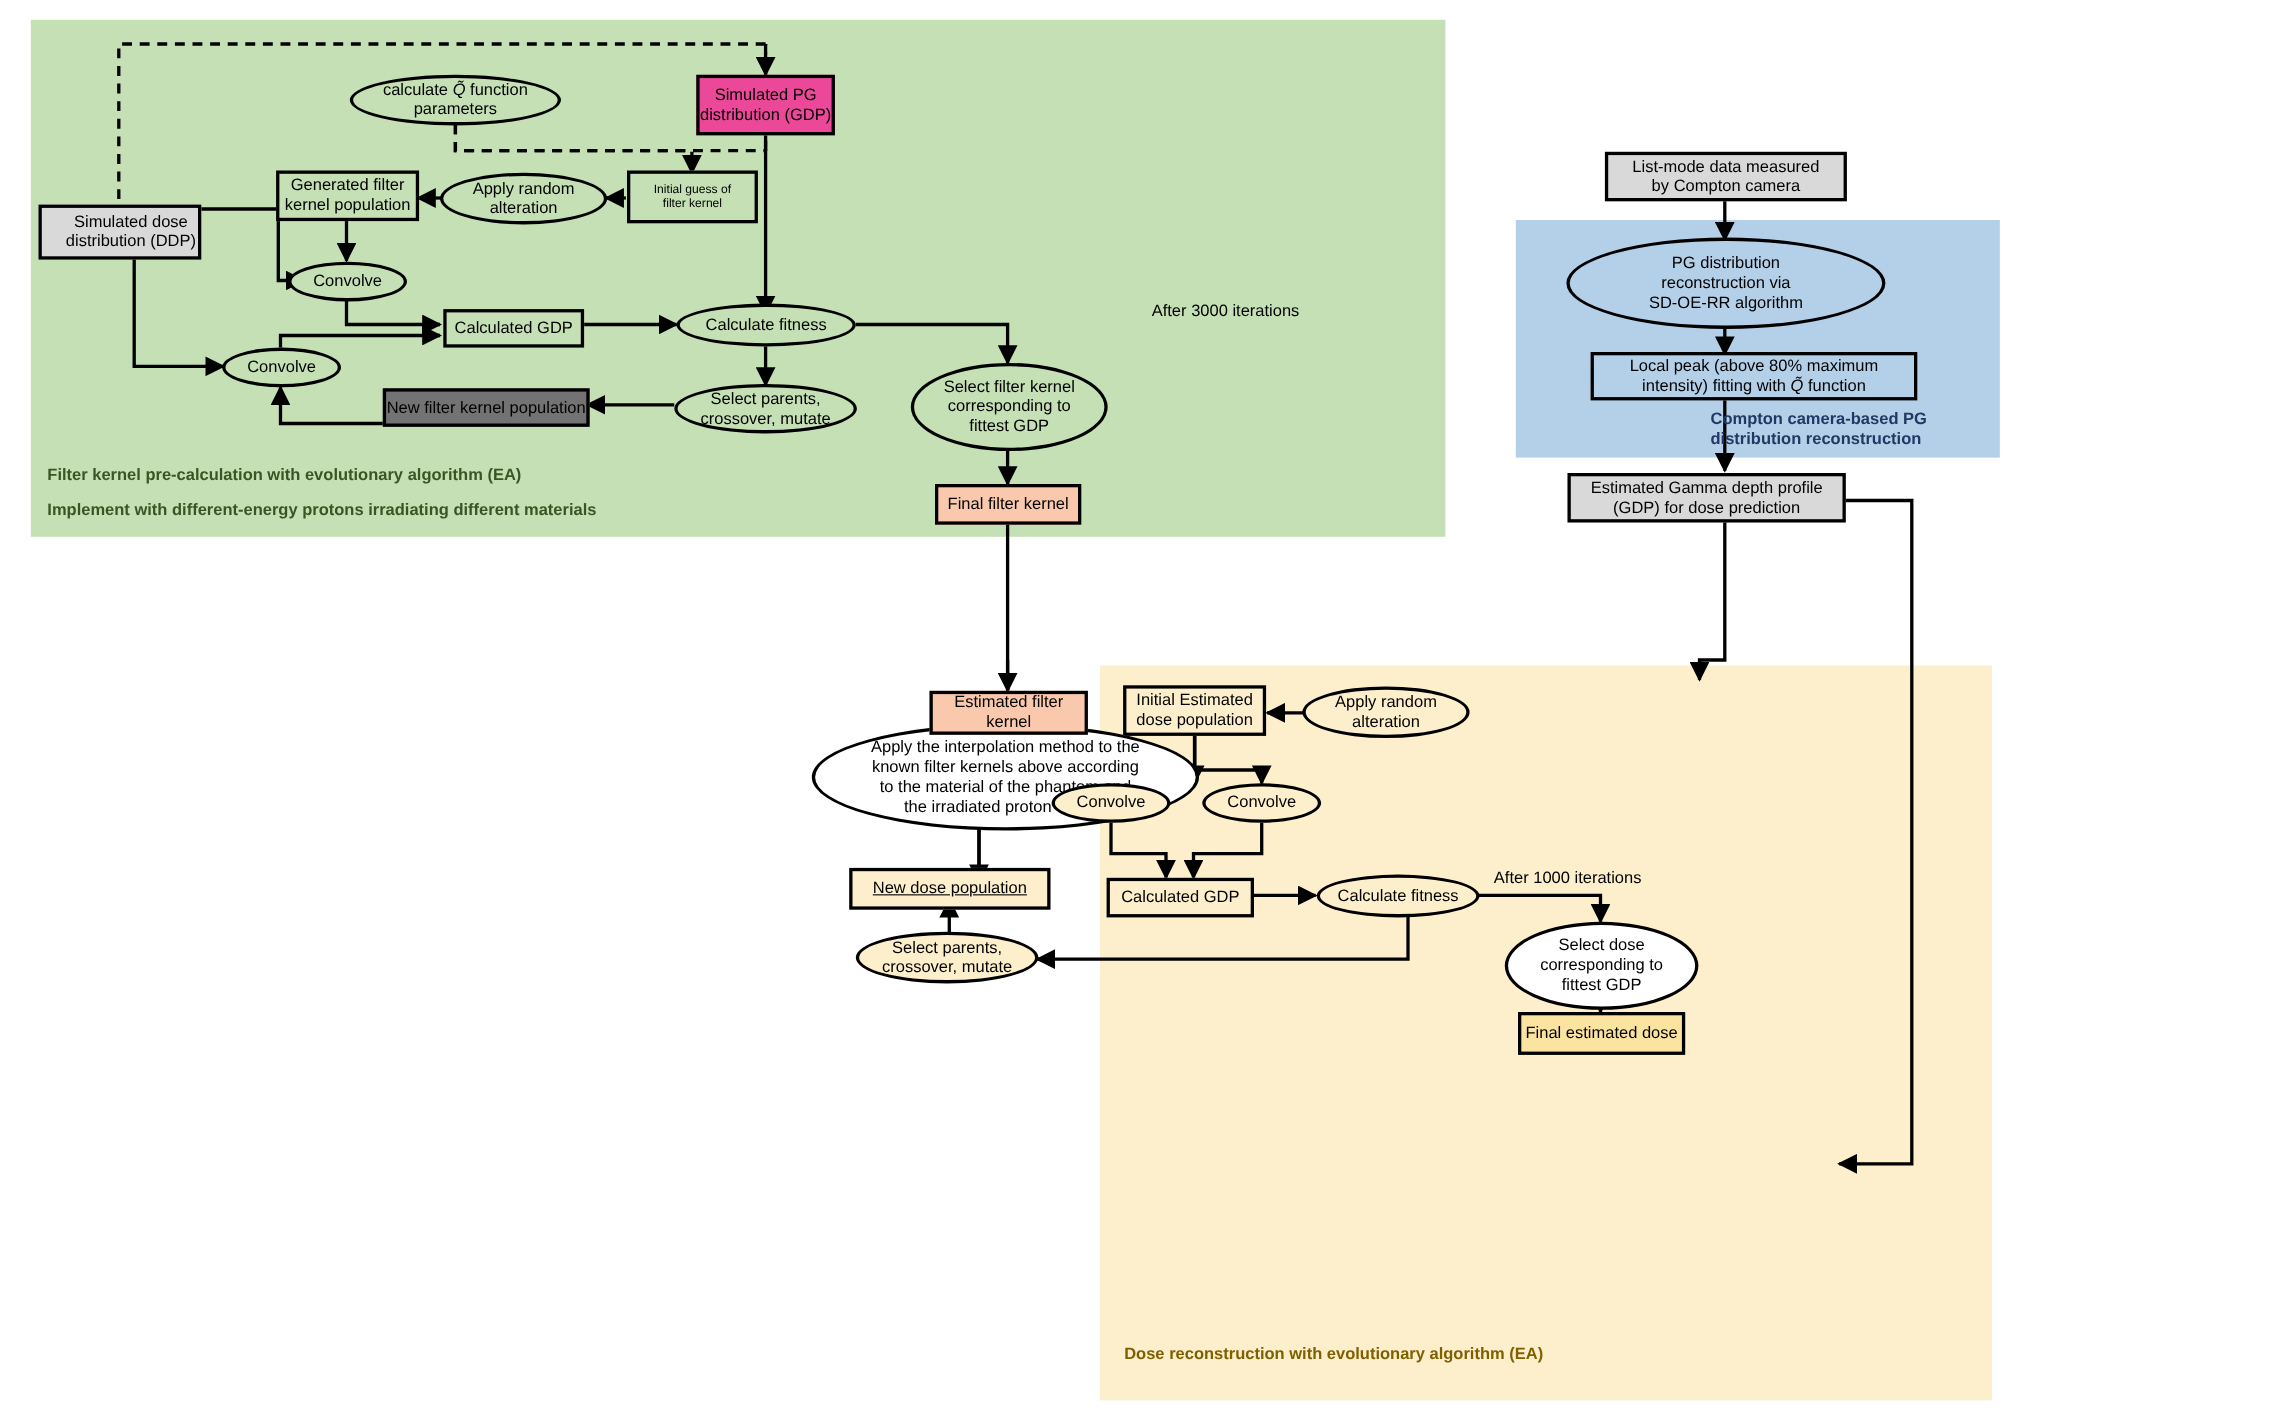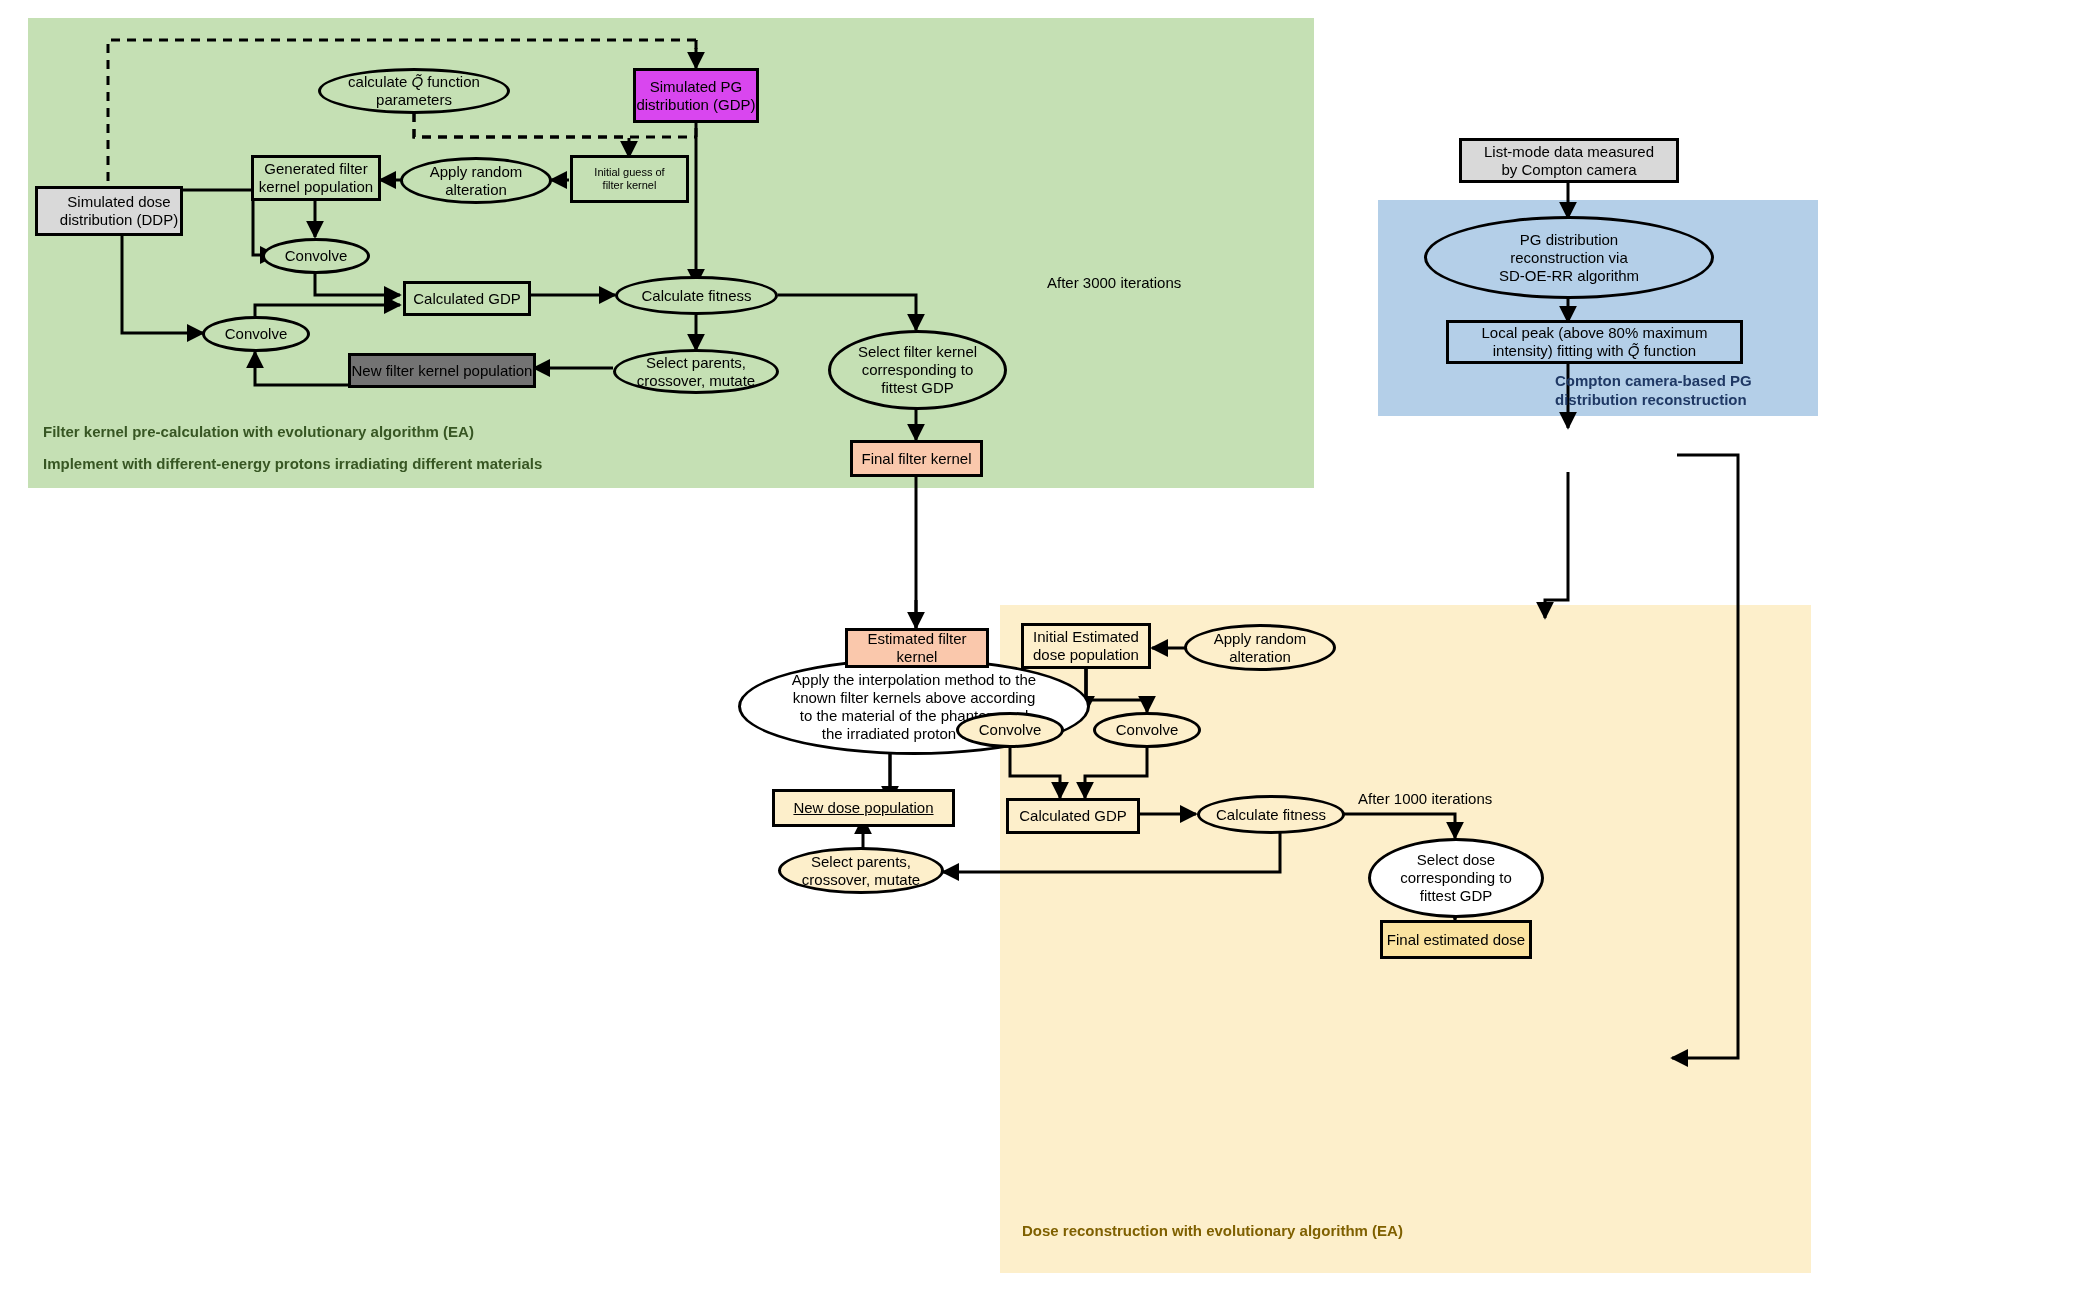--- a/index.html
+++ b/index.html
@@ -162,21 +162,21 @@
 
   <div class="node ell" style="left:318px;top:68px;width:192px;height:46px;background:#c5e0b4;font-size:15px;">
     <span>
       <span>calculate</span>
       <span style="font-style:italic;">Q̃</span>
       <span>function</span><br>
       <span>parameters</span>
     </span>
   </div>
 
-  <div class="node rect" style="left:633px;top:68px;width:126px;height:55px;background:#d946ef;font-size:15px;">
+  <div class="node rect" style="left:633px;top:68px;width:126px;height:55px;background:#ec4899;font-size:15px;">
     <span>
       <span>Simulated PG</span><br>
       <span>distribution (GDP)</span>
     </span>
   </div>
 
   <div class="node rect" style="left:251px;top:155px;width:130px;height:46px;background:#c5e0b4;font-size:15px;">
     <span>
       <span>Generated filter</span><br>
       <span>kernel population</span>
@@ -268,20 +268,26 @@
       <span style="font-style:italic;">Q̃</span>
       <span>function</span>
     </span>
   </div>
 
   <div class="caption" style="left:1555px;top:372px;font-size:15px;color:#1f3864;line-height:1.25;">
     <div>Compton camera-based PG</div>
     <div>distribution reconstruction</div>
   </div>
 
+  <div class="node rect" style="left:1425px;top:430px;width:253px;height:45px;background:#d9d9d9;font-size:15px;">
+    <span>
+      <span>Estimated Gamma depth profile</span><br>
+      <span>(GDP) for dose prediction</span>
+    </span>
+  </div>
 
   <div class="node ell" style="left:738px;top:658px;width:352px;height:97px;background:#ffffff;font-size:15px;">
     <span>
       <span>Apply the interpolation method to the</span><br>
       <span>known filter kernels above according</span><br>
       <span>to the material of the phantom and</span><br>
       <span>the irradiated proton energy</span>
     </span>
   </div>
 

